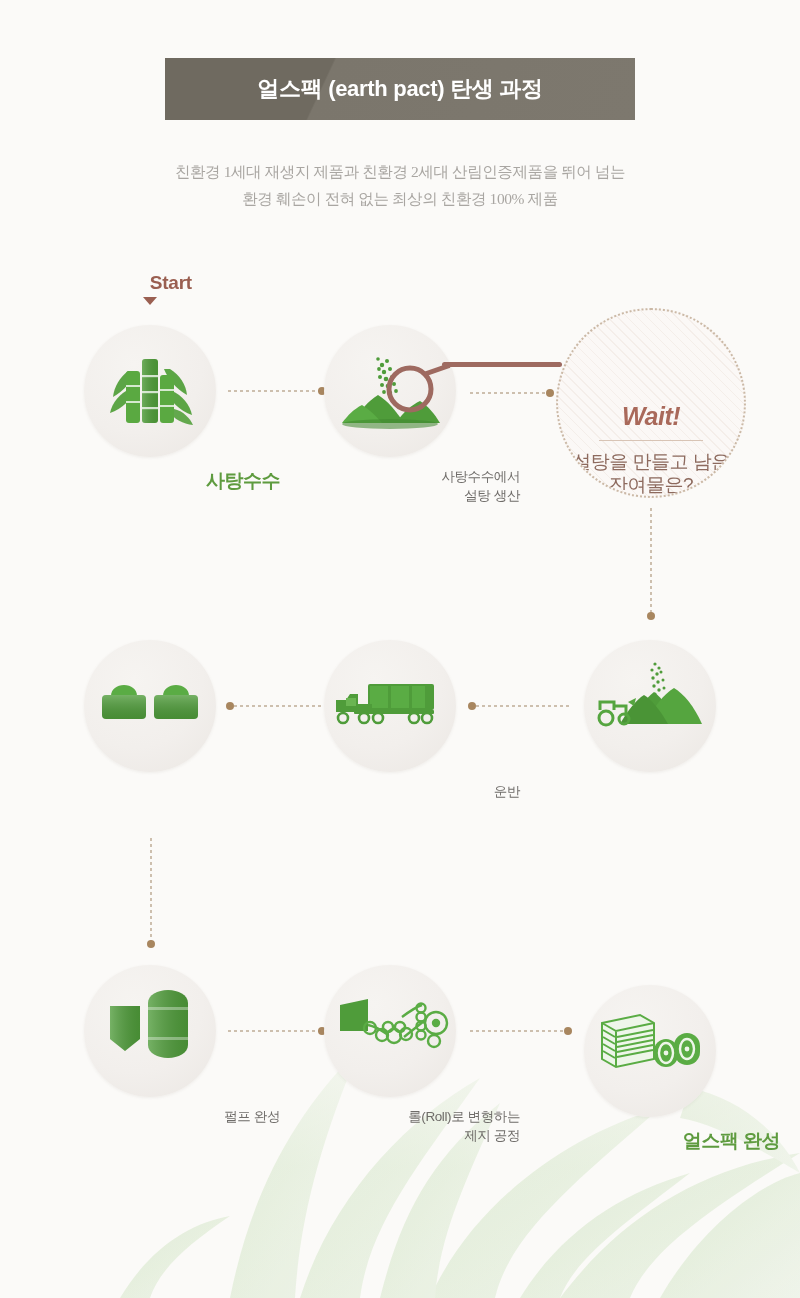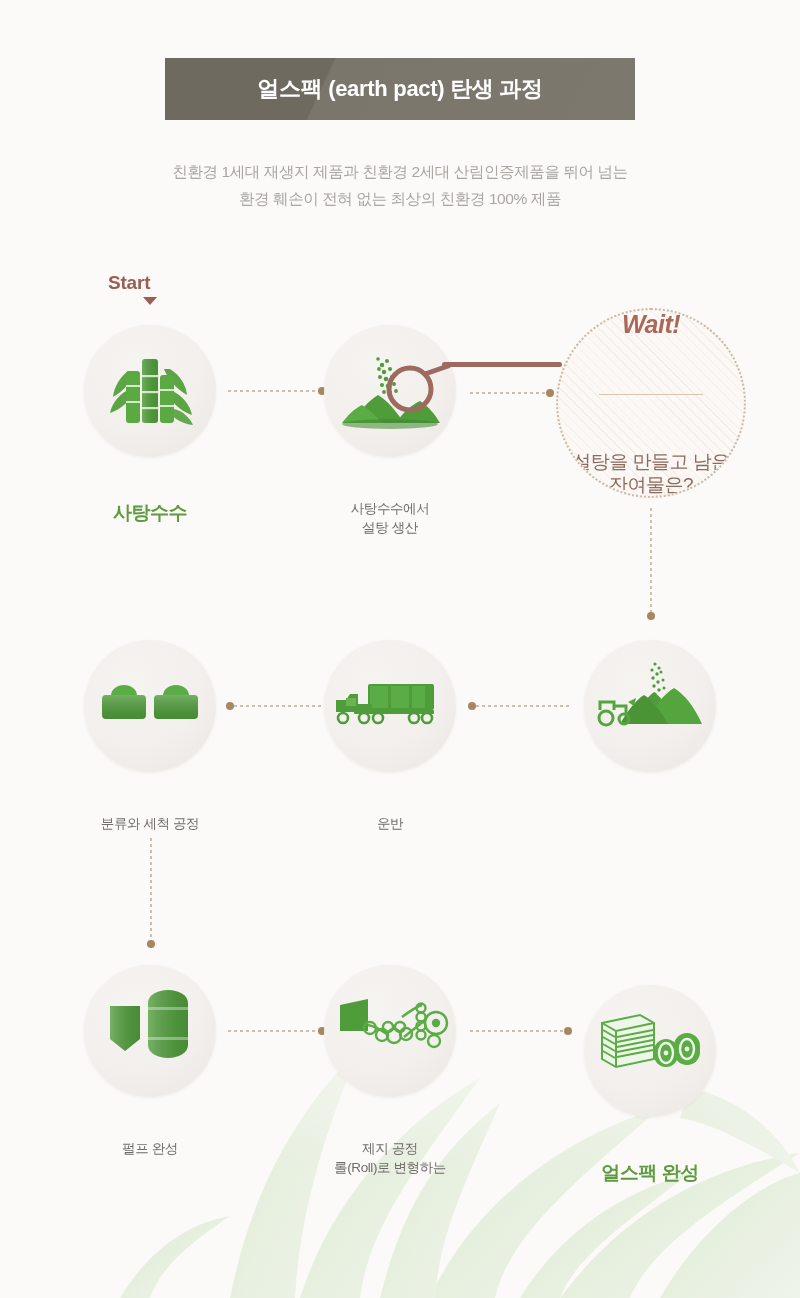--- a/index.html
+++ b/index.html
@@ -16,45 +16,45 @@
   .page{position:relative;z-index:2;width:800px;height:992px;}
 
   
   .title-bar{position:absolute;left:165px;top:58px;width:470px;height:62px;
     background:linear-gradient(115deg,#6f6a60 0%,#6f6a60 34%,#7b766c 34.4%,#7d786e 100%);
     display:flex;align-items:center;justify-content:center;}
   .title-bar .t{color:#ffffff;font-size:22px;font-weight:bold;letter-spacing:-.3px;white-space:nowrap;}
 
   
   .subtitle{position:absolute;left:0;top:158px;width:800px;text-align:center;
-    color:#a9a6a2;font-size:15.5px;line-height:27px;letter-spacing:-.4px;}
-
-  
-  .start-wrap{position:absolute;left:108px;top:272px;width:84px;text-align:left;}
+    color:#a9a6a2;font-size:15.5px;line-height:27px;letter-spacing:-.4px;font-family:Liberation Serif, serif;}
+
+  
+  .start-wrap{position:absolute;left:108px;top:272px;width:84px;text-align:right;}
   .start-label{color:#9a5f51;font-size:19px;font-weight:bold;letter-spacing:-.2px;}
   .start-arrow{margin:3px auto 0;width:0;height:0;border-left:7px solid transparent;
     border-right:7px solid transparent;border-top:8px solid #9a5f51;}
 
   
   .node{position:absolute;width:132px;height:132px;}
   .disc{position:absolute;left:0;top:0;width:132px;height:132px;border-radius:50%;
     background:radial-gradient(circle at 38% 30%,#f6f4f1 0%,#f2efec 55%,#ebe7e3 100%);
     box-shadow:0 1px 3px rgba(120,112,104,.09);}
   .disc svg{position:absolute;left:0;top:0;}
-  .caption{position:absolute;top:142px;left:-64px;width:260px;text-align:center;
-    font-size:13.5px;line-height:19px;color:#6f6c69;letter-spacing:-.4px;margin-top:32px;}
+  .caption{position:absolute;top:142px;left:-64px;width:260px;text-align:right;
+    font-size:13.5px;line-height:19px;color:#6f6c69;letter-spacing:-.4px;}
   .caption.big{font-size:19px;font-weight:bold;color:#5e9b3f;top:146px;letter-spacing:-.5px;}
 
   
   .wait{position:absolute;left:556px;top:308px;width:190px;height:190px;border-radius:50%;
     border:2px dotted #cbb9a6;box-sizing:border-box;overflow:hidden;
     background:
       repeating-linear-gradient(45deg,rgba(208,186,170,.16) 0px,rgba(208,186,170,.16) 1px,rgba(255,255,255,0) 1px,rgba(255,255,255,0) 7px),
       #fbf8f6;
-    display:flex;flex-direction:column;align-items:center;justify-content:space-between;}
+    display:flex;flex-direction:column;align-items:center;justify-content:flex-end;}
   .wait-title{color:#a9695a;font-size:25px;font-weight:bold;font-style:italic;letter-spacing:-.5px;}
   .wait-rule{width:104px;height:1px;background:#d8c4b5;margin:9px 0 9px;}
   .wait-text{color:#8d6a5e;font-size:19px;line-height:23px;text-align:center;letter-spacing:-.5px;}
 
   
   .conn{position:absolute;height:2px;}
   .conn .line{position:absolute;left:0;top:0;height:2px;width:100%;
     background-image:linear-gradient(to right,#cdbfae 0,#cdbfae 3px,transparent 3px,transparent 6px);
     background-size:6px 2px;background-repeat:repeat-x;}
   .conn .dot{position:absolute;top:-3px;width:8px;height:8px;border-radius:50%;background:#a8865f;}
@@ -291,23 +291,20 @@
           <rect x="70" y="55" width="44" height="24" rx="4" fill="url(#vg)"></rect>
         </g>
         <defs>
           <linearGradient id="vg" x1="0" y1="0" x2="0" y2="1">
             <stop offset="0" stop-color="#ffffff" stop-opacity=".22"></stop>
             <stop offset="1" stop-color="#000000" stop-opacity=".10"></stop>
           </linearGradient>
         </defs>
       </svg>
     </div>
-    <div class="caption">
-      <div>분류와 세척 공정</div>
-    </div>
   </div>
 
   <div class="vconn" style="left:150px;top:838px;height:108px;">
     <div class="line"></div>
       <div class="dot bottom"></div>
   </div>
 
   <div class="node" style="left:84px;top:965px;">
     <div class="disc">
       <svg width="132" height="132" viewBox="0 0 132 132">
@@ -355,22 +352,22 @@
             <circle cx="97" cy="52" r="4.5"></circle>
           <circle cx="97" cy="61" r="4.5"></circle>
             <circle cx="97" cy="70" r="4.5"></circle>
           <circle cx="112" cy="58" r="11"></circle>
           <circle cx="112" cy="58" r="3" fill="#5aac44"></circle>
           <circle cx="110" cy="76" r="6"></circle>
         </g>
       </svg>
     </div>
     <div class="caption">
+      <div>롤(Roll)로 변형하는</div>
       <div>제지 공정</div>
-      <div>롤(Roll)로 변형하는</div>
     </div>
   </div>
 
   <div class="conn" style="left:470px;top:1030px;width:100px;">
     <div class="line"></div>
       <div class="dot right"></div>
   </div>
 
   <div class="node" style="left:584px;top:985px;">
     <div class="disc">

